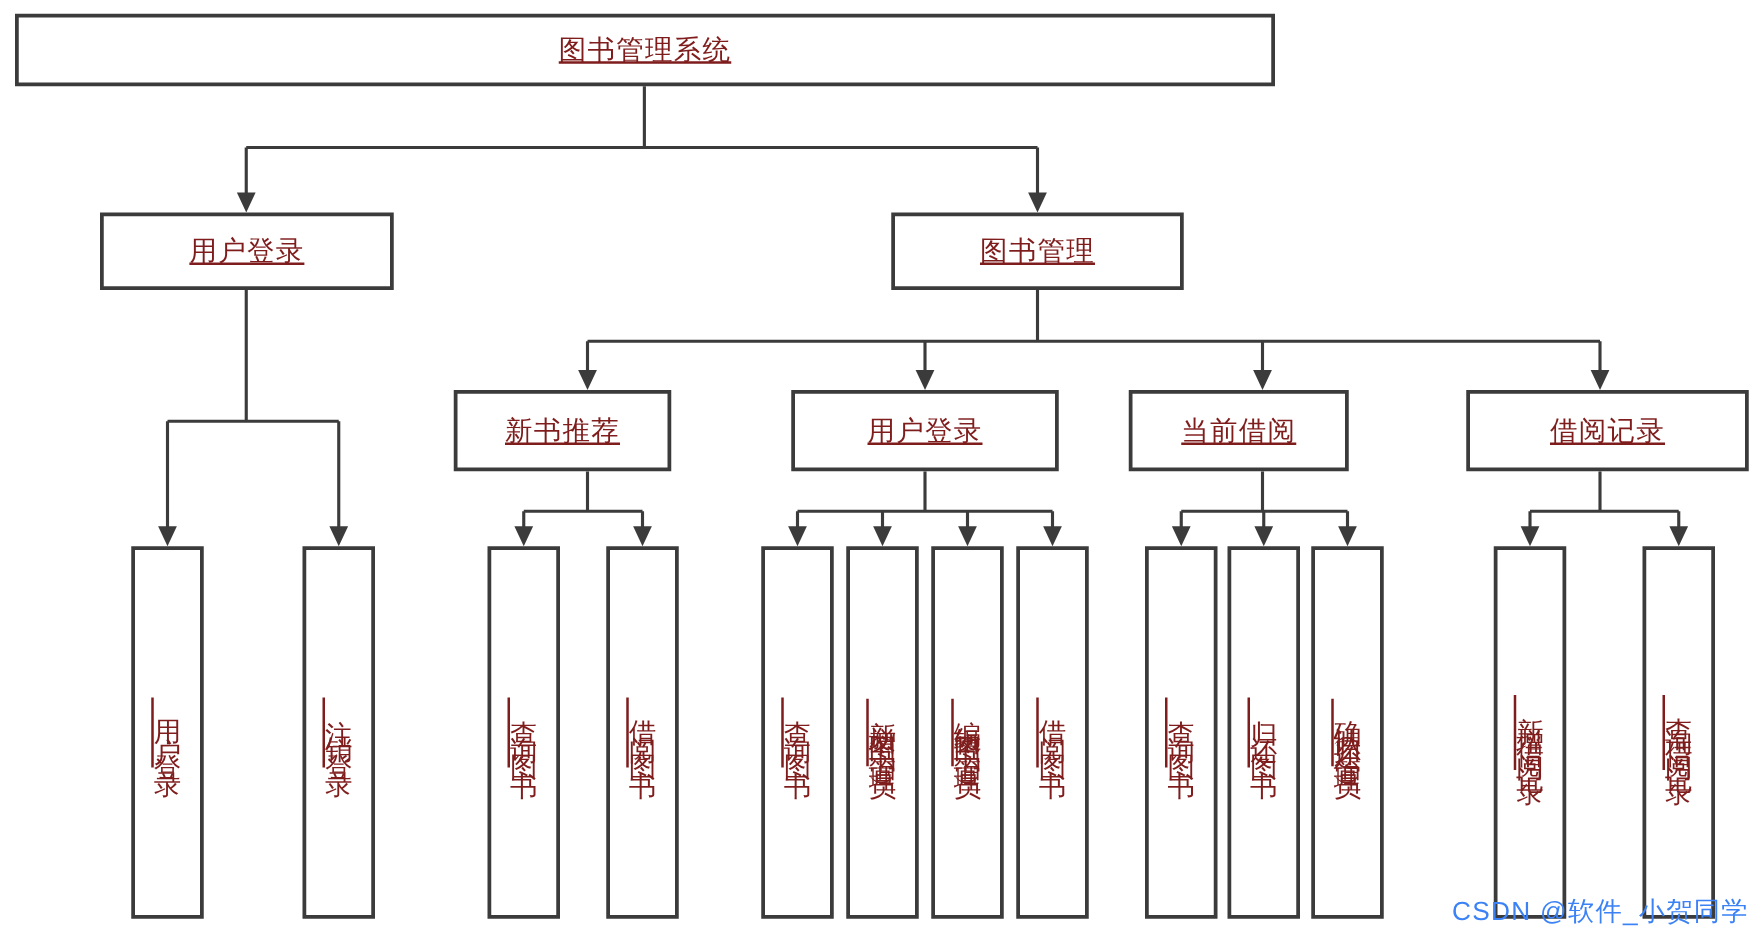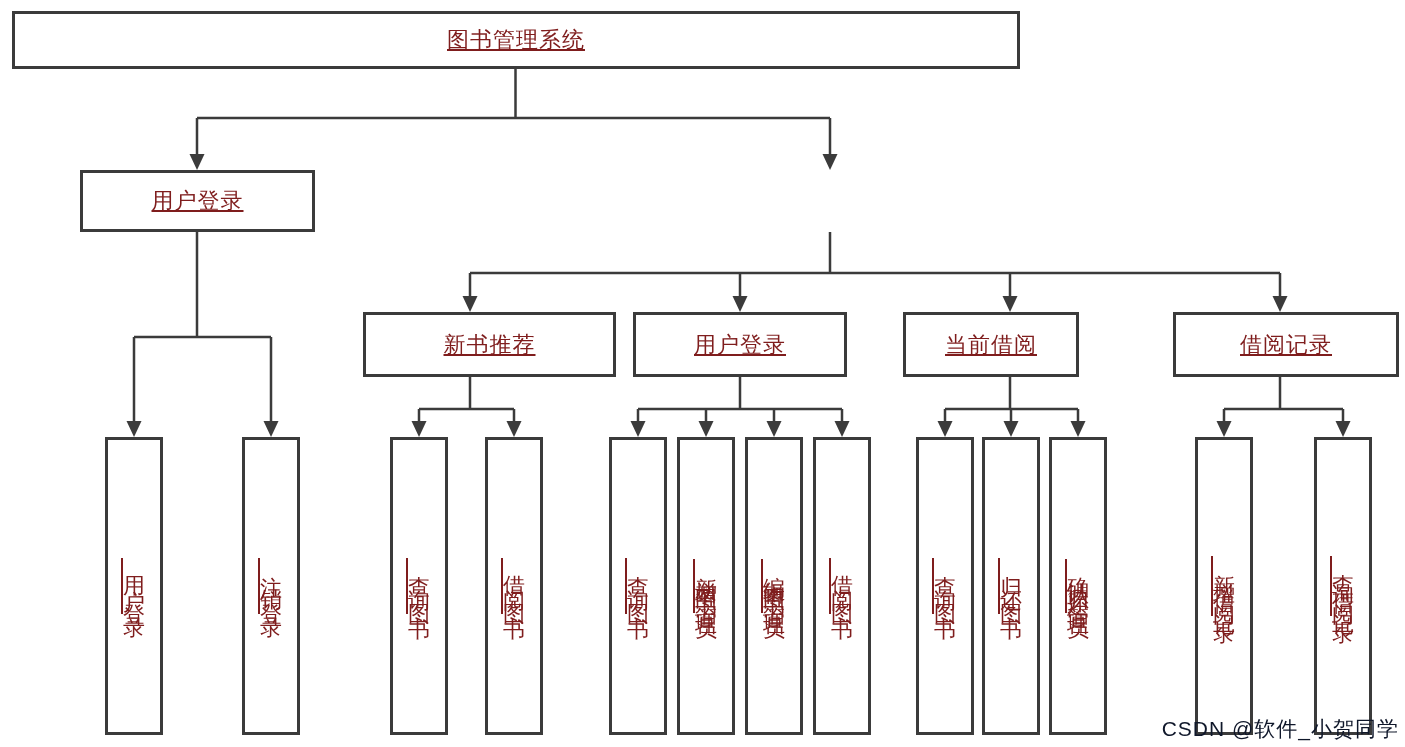--- a/index.html
+++ b/index.html
@@ -42,21 +42,21 @@
     white-space:nowrap;
   }
   .vtext.dense6{letter-spacing:10px;}
   .vtext.dense9{letter-spacing:6px;}
   #watermark{
     position:absolute;
     right:6px;
     bottom:4px;
     z-index:5;
     font-size:21px;
-    color:#0f172a;
+    color:#3b82f6;
     letter-spacing:1px;
     white-space:nowrap;
   }
 </style>
 </head>
 <body>
 
 <div id="canvas">
 
   <svg id="wires" width="1405" height="747" viewBox="0 0 1405 747">
@@ -92,22 +92,25 @@
     </g>
   </svg>
 
   <div class="box h" style="left:12px;top:11px;width:1008px;height:58px">
     <span>图书管理系统</span>
   </div>
 
   <div class="box h" style="left:80px;top:170px;width:235px;height:62px">
     <span>用户登录</span>
   </div>
+  <div class="box h" style="left:713px;top:170px;width:234px;height:62px">
+    <span>图书管理</span>
+  </div>
 
-  <div class="box h" style="left:363px;top:312px;width:253px;height:65px">
+  <div class="box h" style="left:363px;top:312px;width:174px;height:65px">
     <span>新书推荐</span>
   </div>
   <div class="box h" style="left:633px;top:312px;width:214px;height:65px">
     <span>用户登录</span>
   </div>
   <div class="box h" style="left:903px;top:312px;width:176px;height:65px">
     <span>当前借阅</span>
   </div>
   <div class="box h" style="left:1173px;top:312px;width:226px;height:65px">
     <span>借阅记录</span>

